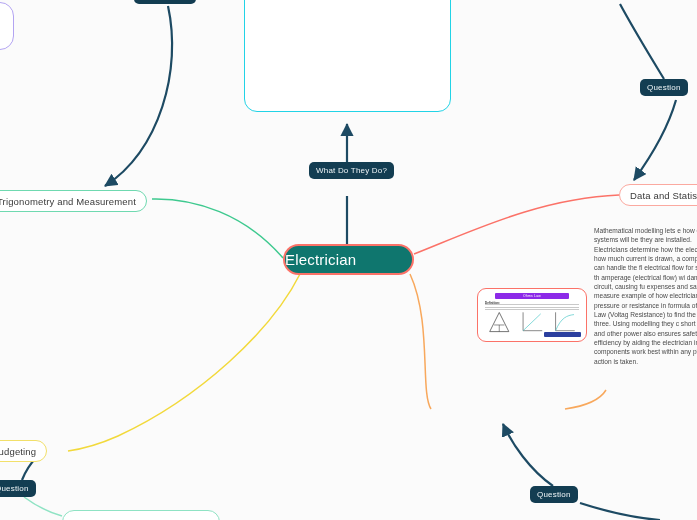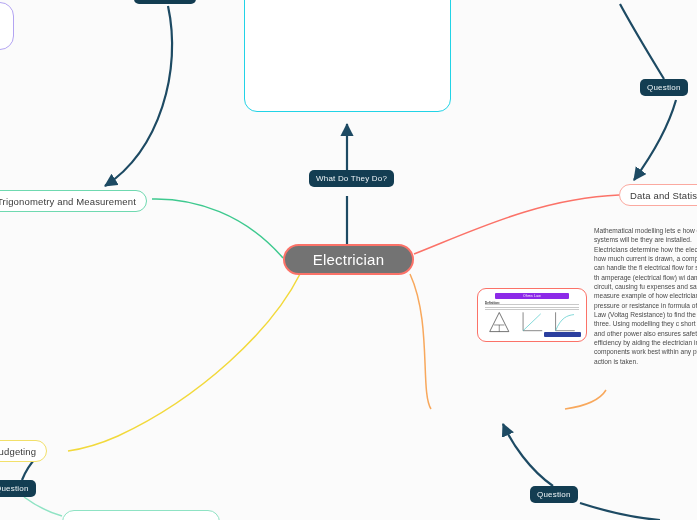--- a/index.html
+++ b/index.html
@@ -10,22 +10,22 @@
     -webkit-font-smoothing:antialiased;
   }
   #canvas{position:absolute;inset:0;width:697px;height:520px;}
   svg.edges{position:absolute;left:0;top:0;width:697px;height:520px;pointer-events:none;}
 
   .node{position:absolute;box-sizing:border-box;}
 
   
   .central{
     left:283px;top:244px;width:131px;height:31px;
-    background:#737373;border:2.5px solid #fb7268;border-radius:16px;
-    display:flex;align-items:center;justify-content:center;
+    background:#0f766e;border:2.5px solid #fb7268;border-radius:16px;
+    display:flex;align-items:center;justify-content:flex-start;
     color:#ffffff;font-size:15px;letter-spacing:.2px;
   }
 
   
   .pill{
     background:#ffffff;border-radius:14px;
     display:flex;align-items:center;justify-content:center;
     color:#3a3a3a;font-size:9.5px;letter-spacing:.15px;white-space:nowrap;
     box-sizing:border-box;padding:0 10px;height:22px;
   }
@@ -50,21 +50,21 @@
     background:#133d52;border-radius:5px;
   }
 
   
   .badge{
     background:#133d52;border-radius:5px;color:#eef4f7;
     display:flex;align-items:center;justify-content:center;
     font-size:8px;letter-spacing:.2px;white-space:nowrap;
     padding:4px 7px;height:17px;box-sizing:border-box;
   }
-  .badge-what{left:309px;top:170px;}
+  .badge-what{left:309px;top:162px;}
   .badge-q-tr{left:640px;top:79px;}
   .badge-q-br{left:530px;top:486px;}
   .badge-q-bl{left:-12px;top:480px;}
 
   
   .card-cyan{
     left:244px;top:-96px;width:207px;height:208px;
     background:#ffffff;border:1.6px solid #22d3e6;border-radius:13px;
     box-sizing:border-box;padding:8px 10px 10px 10px;
     color:#2f3640;font-size:8.4px;line-height:11.6px;text-align:center;

